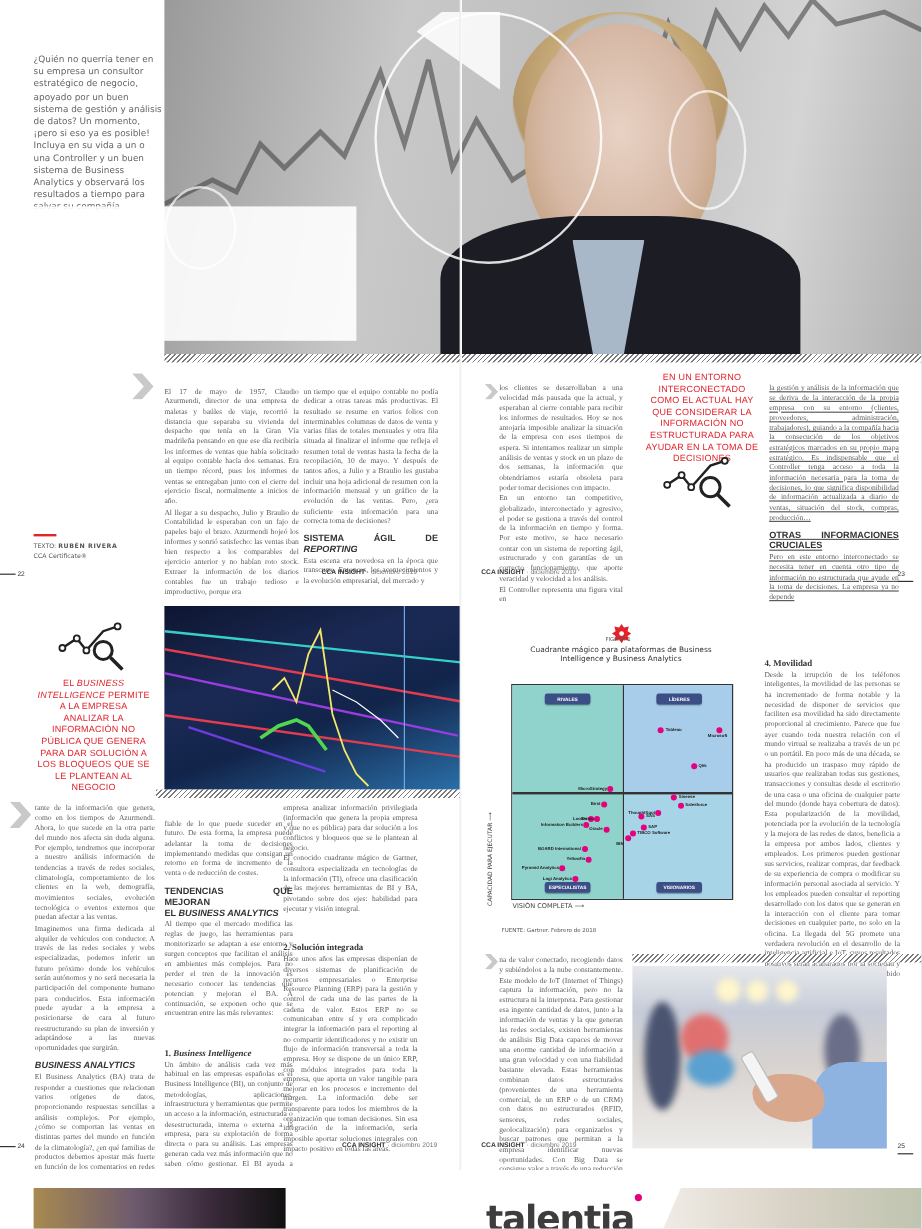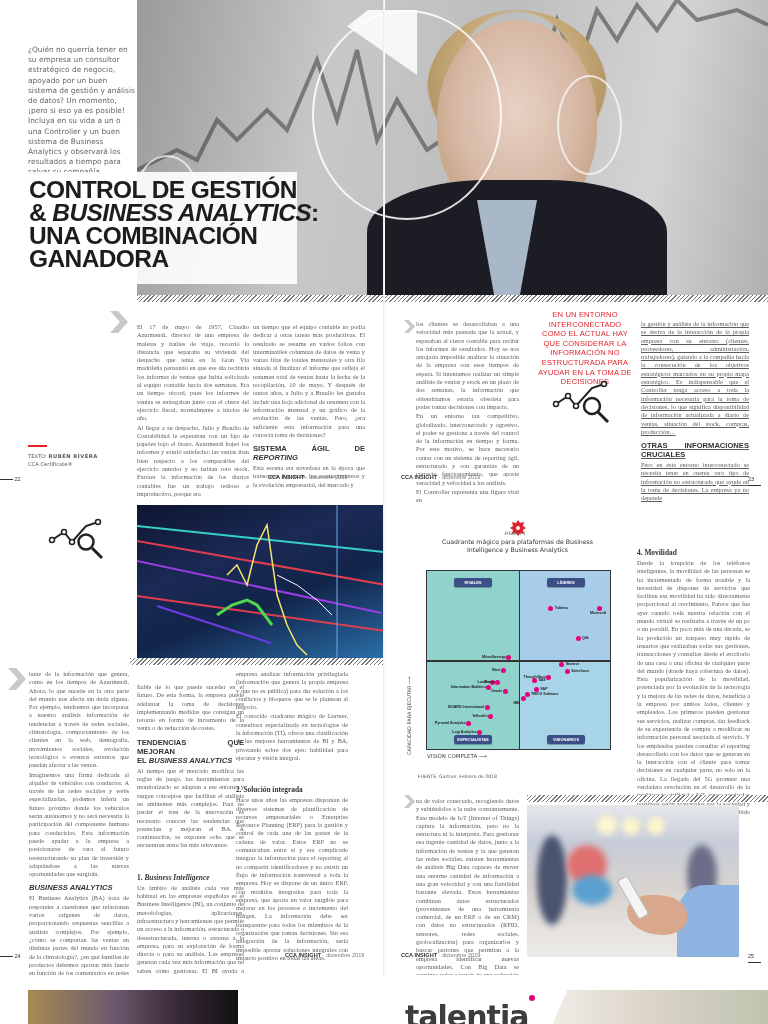--- a/index.html
+++ b/index.html
@@ -111,26 +111,20 @@
     <div class="ring1"></div>
     <div class="wedge"></div>
     <div class="ring2"></div>
     <div class="ring3"></div>
   </div>
   <div class="hatch" style="left:137px; top:295px; width:631px;"></div>
 
   <div class="lede">¿Quién no querría tener en su empresa un consultor estratégico de negocio, apoyado por un buen sistema de gestión y análisis de datos? Un momento, ¡pero si eso ya es posible! Incluya en su vida a un o una Controller y un buen sistema de Business Analytics y observará los resultados a tiempo para salvar su compañía.</div>
 
   <div class="title-box"></div>
-  <h1 class="hero-title">
-    <span>CONTROL DE GESTIÓN</span><br>
-    <span>&amp; </span><span class="it">BUSINESS ANALYTICS</span><span>:</span><br>
-    <span>UNA COMBINACIÓN</span><br>
-    <span>GANADORA</span>
-  </h1>
 
   <div class="byline">
     <div class="rule"></div>
     <div><span>TEXTO:</span> <b>RUBÉN RIVERA</b></div>
     <div>CCA Certificate®</div>
   </div>
 
   <div class="chev" style="left:110px; top:311px;"></div>
 
   <div class="col" style="left:137px; top:323px; width:112px;">
@@ -179,20 +173,21 @@
 <section class="spread spread2">
   <svg style="position:absolute; left:48px; top:13px; width:62px; height:42px;" viewBox="0 0 62 42">
     <polyline points="4,22 16,14 24,24 38,8 50,4" fill="none" stroke="#222" stroke-width="2"></polyline>
     <circle cx="4" cy="22" r="2.5" fill="#fff" stroke="#222" stroke-width="1.5"></circle>
     <circle cx="16" cy="14" r="2.5" fill="#fff" stroke="#222" stroke-width="1.5"></circle>
     <circle cx="24" cy="24" r="2.5" fill="#fff" stroke="#222" stroke-width="1.5"></circle>
     <circle cx="50" cy="4" r="2.5" fill="#fff" stroke="#222" stroke-width="1.5"></circle>
     <circle cx="38" cy="24" r="7.5" fill="none" stroke="#222" stroke-width="2.5"></circle>
     <line x1="44" y1="30" x2="54" y2="40" stroke="#222" stroke-width="3"></line>
   </svg>
+  <div class="pull" style="left:30px; top:60px; width:96px;"><span>EL </span><span class="it">BUSINESS INTELLIGENCE</span><span> PERMITE A LA EMPRESA ANALIZAR LA INFORMACIÓN NO PÚBLICA QUE GENERA PARA DAR SOLUCIÓN A LOS BLOQUEOS QUE SE LE PLANTEAN AL NEGOCIO</span></div>
 
   <div class="finance">
     <div class="ln" style="left:0; top:20px; width:250px; background:#37d0c8; transform:rotate(6deg);"></div>
     <div class="ln" style="left:0; top:35px; width:250px; background:#e23c50; transform:rotate(10deg);"></div>
     <div class="ln" style="left:0; top:55px; width:250px; background:#9a3ce0; transform:rotate(12deg);"></div>
     <div class="ln" style="left:0; top:90px; width:250px; background:#e23c50; transform:rotate(8deg);"></div>
     <div class="ln" style="left:20px; top:100px; width:120px; background:#6c3ce0; transform:rotate(18deg);"></div>
     <svg style="position:absolute; left:0; top:0; width:247px; height:153px;" viewBox="0 0 247 153">
       <polyline points="90,70 100,60 110,80 120,40 130,20 140,90 150,120 160,140 170,150" fill="none" stroke="#f5e66a" stroke-width="1.5"></polyline>
       <polyline points="80,110 95,100 110,95 120,100 135,120" fill="none" stroke="#4fd84f" stroke-width="3"></polyline>

